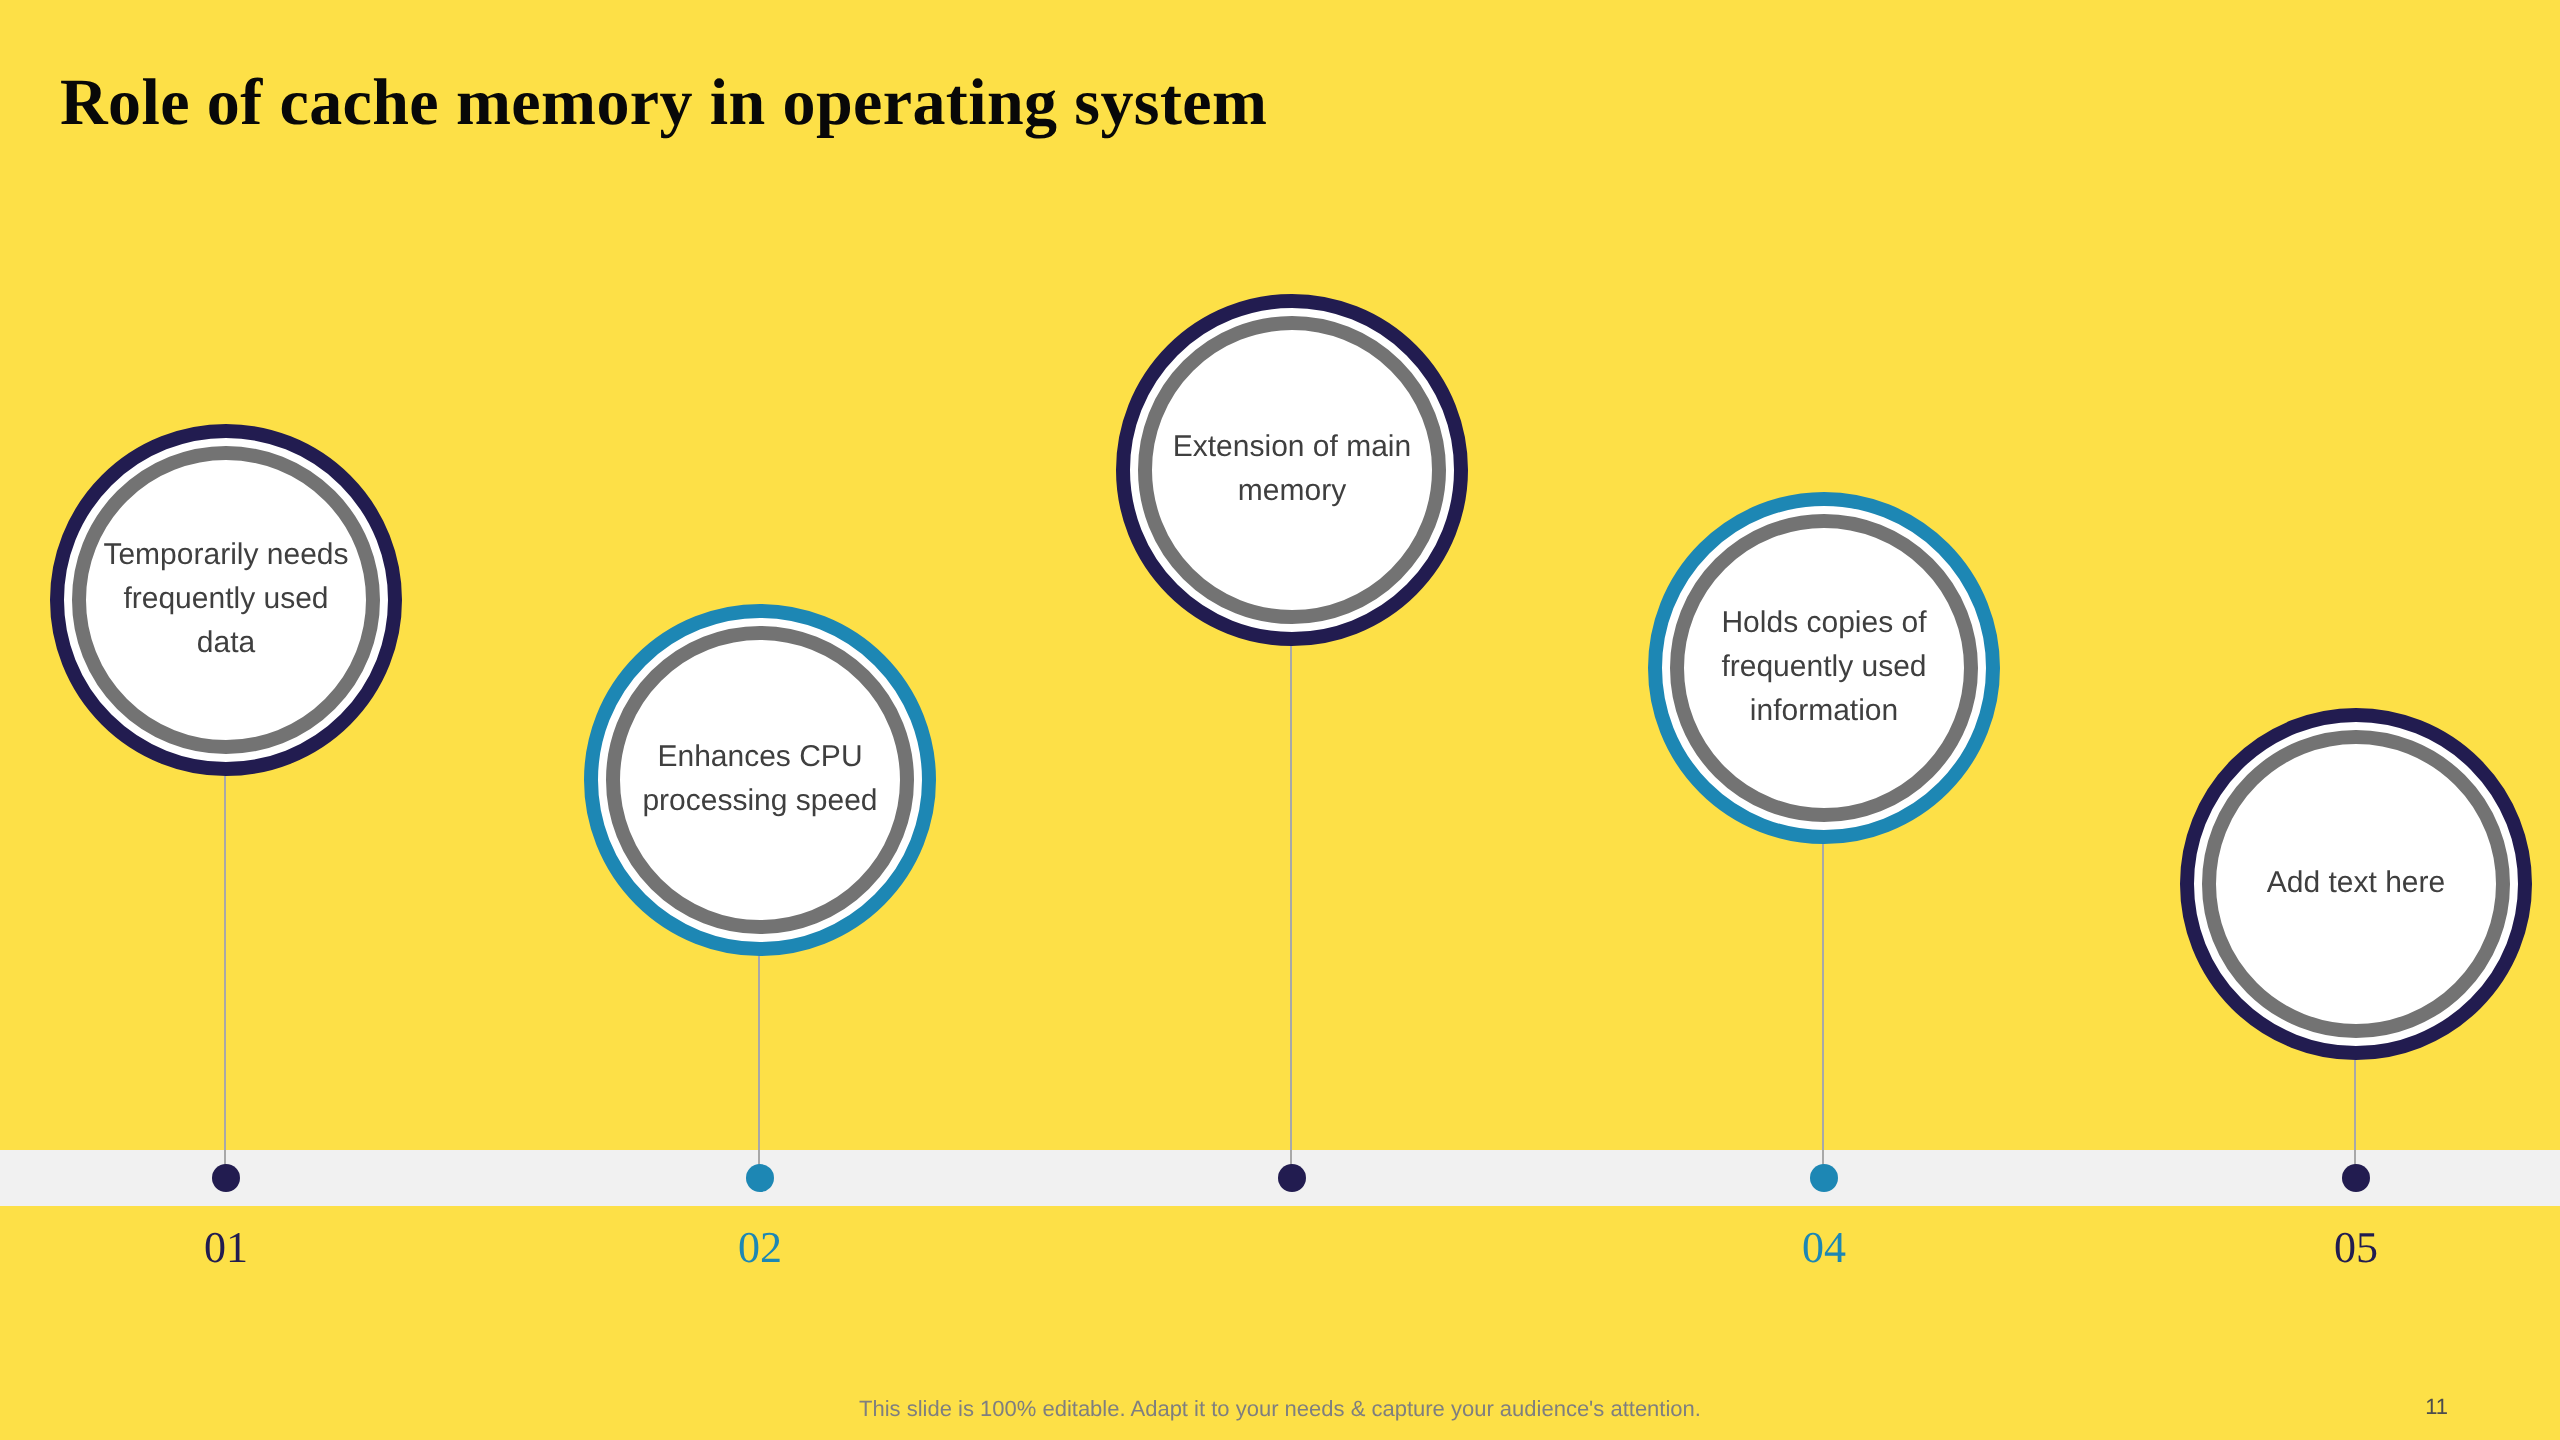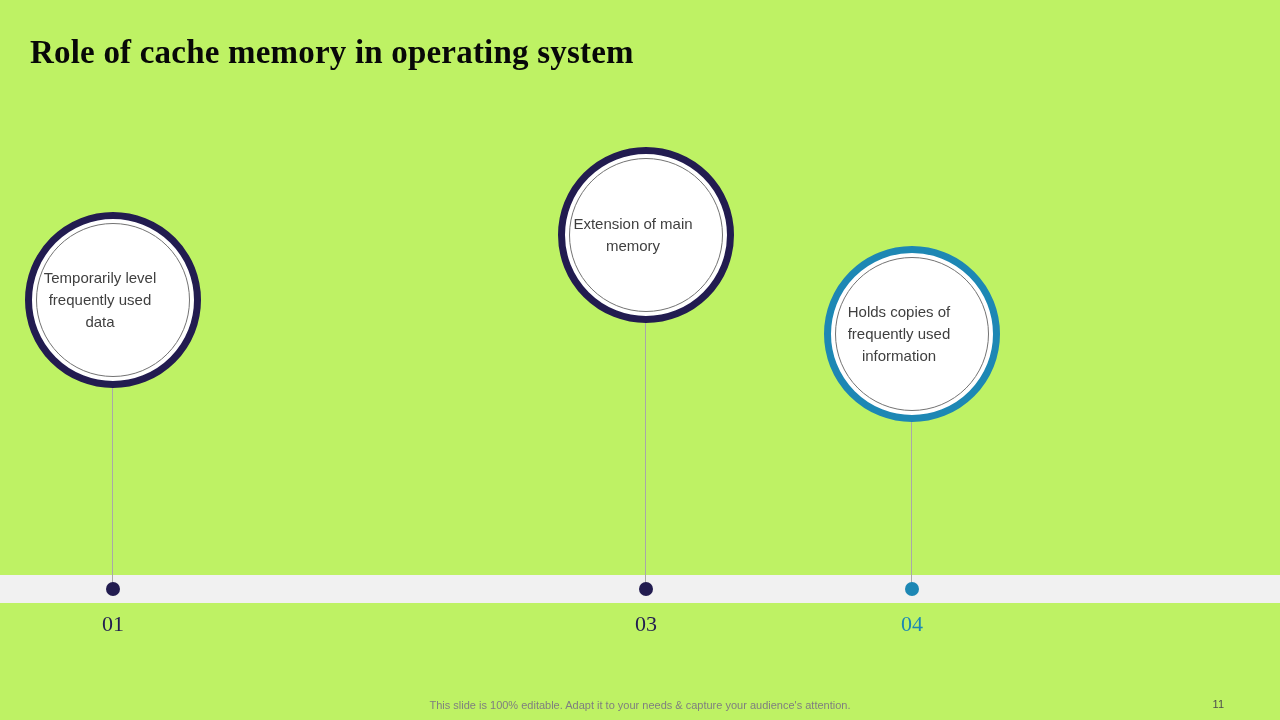--- a/index.html
+++ b/index.html
@@ -5,21 +5,21 @@
   html, body {
     margin: 0;
     padding: 0;
     background: #ffffff;
     font-family: "Liberation Sans", sans-serif;
   }
   .stage {
     position: relative;
     width: 1280px;
     height: 720px;
-    background: #bef264;
+    background: #fde047;
     overflow: hidden;
   }
 
   
   .title {
     position: absolute;
     left: 30px;
     top: 34px;
     width: 1100px;
     font-family: "Liberation Serif", "DejaVu Serif", serif;
@@ -59,24 +59,25 @@
     width: 176px;
     height: 176px;
     box-sizing: border-box;
     border: 7px solid var(--accent, #221c50);
     border-radius: 50%;
     background: #ffffff;
   }
   .inner {
     position: absolute;
     inset: 4px;
-    border: 1px solid #737373;
+    border: 7px solid #737373;
     border-radius: 50%;
     display: flex;
     align-items: center;
+    justify-content: center;
   }
   .circle-text {
     width: 126px;
     text-align: center;
     font-size: 15px;
     line-height: 22px;
     color: #3f3f3f;
   }
   .connector {
     position: absolute;
@@ -130,48 +131,67 @@
 
 <div class="stage">
 
   <div class="title">Role of cache memory in operating system</div>
 
   <div class="band"></div>
 
   <div class="item" style="--left: 25px; --top: 212px; --lineh: 201px; --accent: #221c50;">
     <div class="circle">
       <div class="inner">
-        <div class="circle-text">Temporarily level frequently used data</div>
+        <div class="circle-text">Temporarily needs frequently used data</div>
       </div>
     </div>
     <div class="connector"></div>
     <div class="dot"></div>
     <div class="number">01</div>
   </div>
 
+  <div class="item" style="--left: 292px; --top: 302px; --lineh: 111px; --accent: #1d87b4;">
+    <div class="circle">
+      <div class="inner">
+        <div class="circle-text">Enhances CPU processing speed</div>
+      </div>
+    </div>
+    <div class="connector"></div>
+    <div class="dot"></div>
+    <div class="number">02</div>
+  </div>
 
   <div class="item" style="--left: 558px; --top: 147px; --lineh: 266px; --accent: #221c50;">
     <div class="circle">
       <div class="inner">
         <div class="circle-text">Extension of main memory</div>
       </div>
     </div>
     <div class="connector"></div>
     <div class="dot"></div>
-    <div class="number">03</div>
   </div>
 
   <div class="item" style="--left: 824px; --top: 246px; --lineh: 167px; --accent: #1d87b4;">
     <div class="circle">
       <div class="inner">
         <div class="circle-text">Holds copies of frequently used information</div>
       </div>
     </div>
     <div class="connector"></div>
     <div class="dot"></div>
     <div class="number">04</div>
   </div>
 
+  <div class="item" style="--left: 1090px; --top: 354px; --lineh: 59px; --accent: #221c50;">
+    <div class="circle">
+      <div class="inner">
+        <div class="circle-text">Add text here</div>
+      </div>
+    </div>
+    <div class="connector"></div>
+    <div class="dot"></div>
+    <div class="number">05</div>
+  </div>
 
   <div class="footer-note">This slide is 100% editable. Adapt it to your needs &amp; capture your audience's attention.</div>
   <div class="page-number">11</div>
 
 </div>
 
 </body></html>

